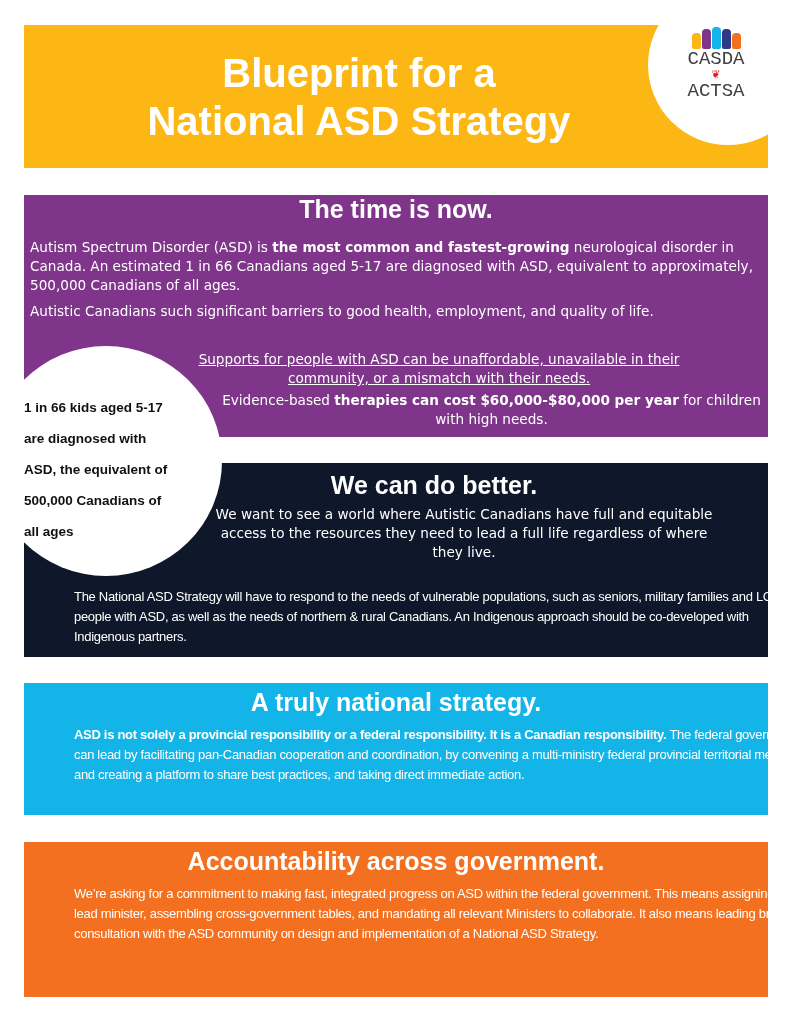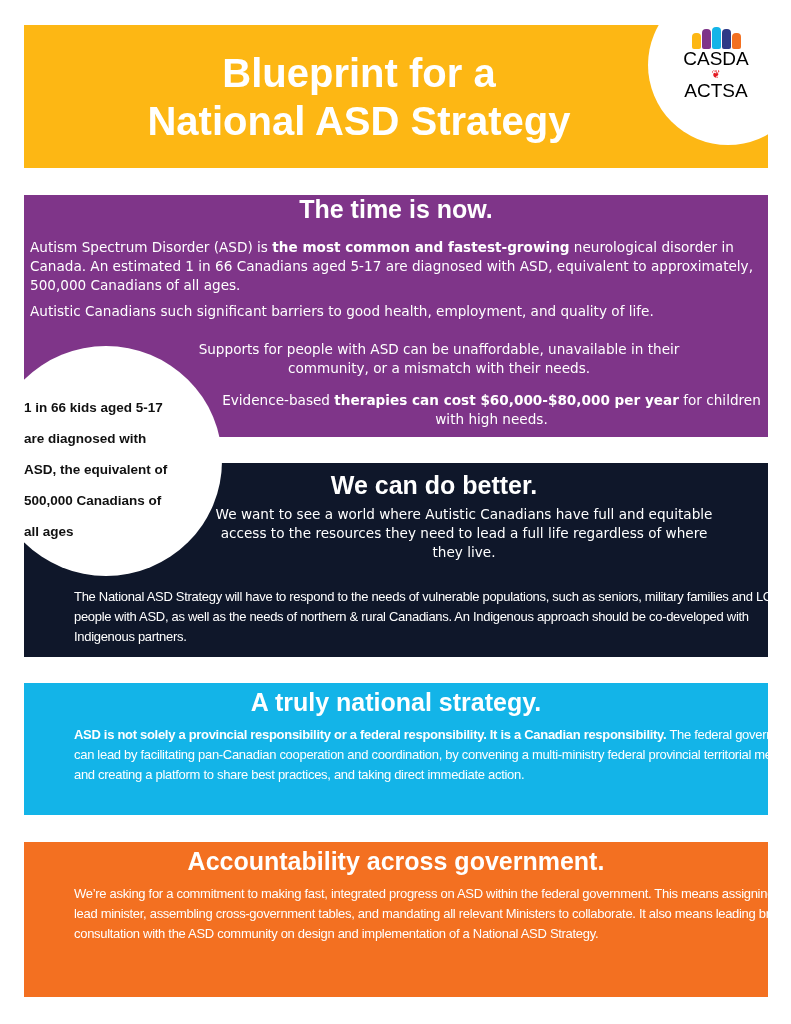--- a/index.html
+++ b/index.html
@@ -6,33 +6,33 @@
   body { width: 791px; height: 1024px; background: #ffffff; position: relative; overflow: hidden;
          font-family: "DejaVu Sans", sans-serif; color: #fff; }
   .panel { position: absolute; left: 24px; width: 744px; }
   #header { top: 25px; height: 143px; background: #FDB714; overflow: hidden; }
   #header .title { position: absolute; left: 0; width: 670px; top: 24px; text-align: center;
     font-family: "Liberation Sans", sans-serif; font-weight: bold; font-size: 40px; line-height: 48px; color: #fff; }
   #logo-blob { position: absolute; right: -40px; top: -40px; width: 160px; height: 160px; border-radius: 50%; background: #fff; }
   #logo { position: absolute; right: 2px; top: 2px; width: 100px; text-align: center; }
   #logo .people { display: flex; justify-content: center; gap: 1px; height: 22px; align-items: flex-end; }
   #logo .p { width: 9px; height: 16px; border-radius: 4px 4px 2px 2px; }
-  #logo .txt { font-family: Liberation Sans, sans-serif; font-size: 19px; color: #000000; line-height: 20px; }
+  #logo .txt { font-family: Liberation Mono, monospace; font-size: 19px; color: #404040; line-height: 20px; }
   #logo .leaf { color: #E31B23; font-size: 11px; line-height: 12px; }
 
   .h2 { font-family: "Liberation Sans", sans-serif; font-weight: bold; font-size: 25px; text-align: center; color: #fff; }
   .body { font-family: "DejaVu Sans", sans-serif; font-size: 13.6px; line-height: 19px; color: #fff; }
   .cond { font-family: "Liberation Sans", sans-serif; font-size: 13px; line-height: 20px; letter-spacing: -0.3px; margin-left: 44px; }
   b { font-weight: bold; }
 
   #purple { top: 195px; height: 242px; background: #7F3589; }
   #purple .h2 { position: absolute; top: 0; left: 0; width: 100%; }
   #purple .p1 { position: absolute; top: 43px; left: 6px; width: 730px; }
   #purple .p2 { position: absolute; top: 107px; left: 6px; width: 730px; }
-  #purple .p3 { position: absolute; top: 145px; left: 150px; width: 530px; text-align: center; }
+  #purple .p3 { position: absolute; top: 155px; left: 150px; width: 530px; text-align: center; text-decoration: underline; }
   #purple .p4 { position: absolute; top: 196px; left: 195px; width: 545px; text-align: center; }
 
   #green { top: 463px; height: 194px; background: #0f172a; }
   #green .h2 { position: absolute; top: 8px; left: 160px; width: 500px; }
   #green .p1 { position: absolute; top: 42px; left: 180px; width: 520px; text-align: center; }
   #green .p2 { position: absolute; top: 124px; left: 6px; width: 735px; }
 
   #blue { top: 683px; height: 132px; background: #13B4E8; }
   #blue .h2 { position: absolute; top: 5px; left: 0; width: 100%; }
   #blue .p1 { position: absolute; top: 42px; left: 6px; width: 735px; }

